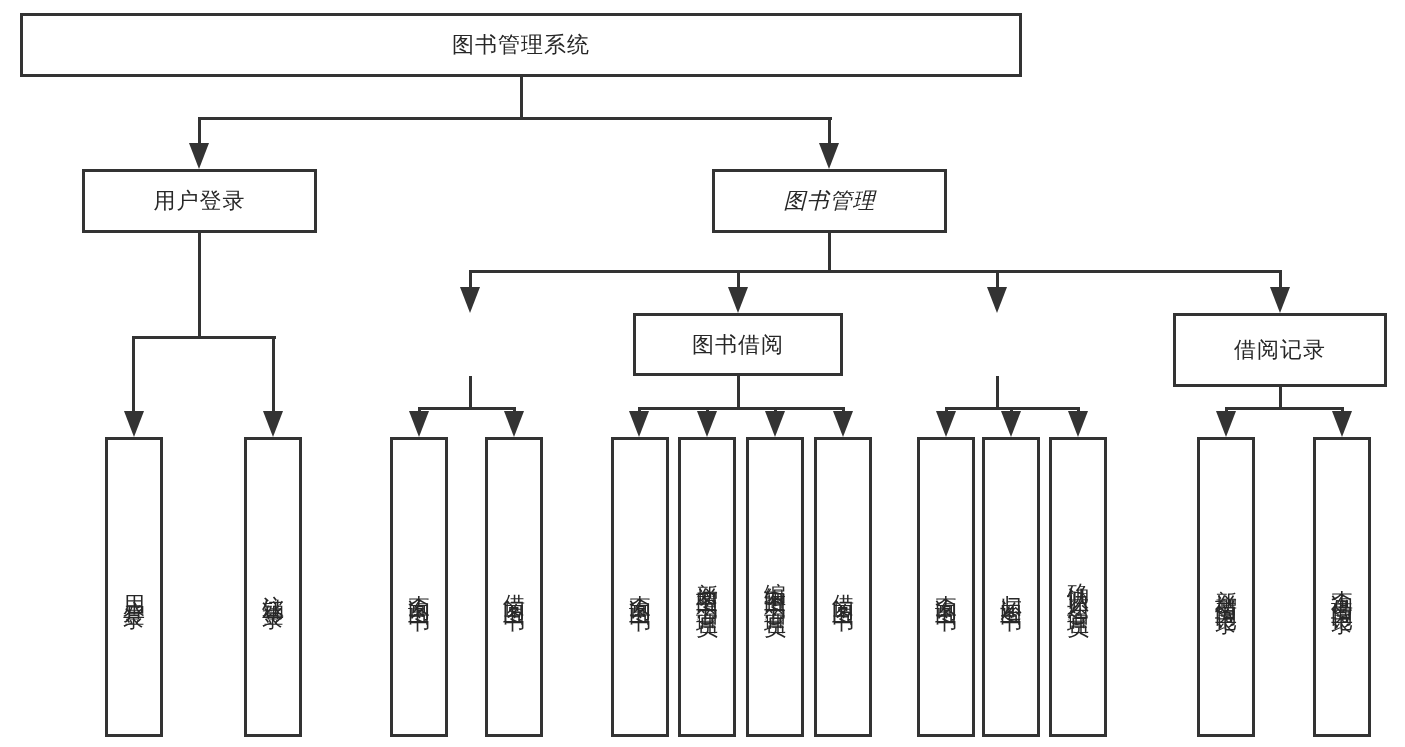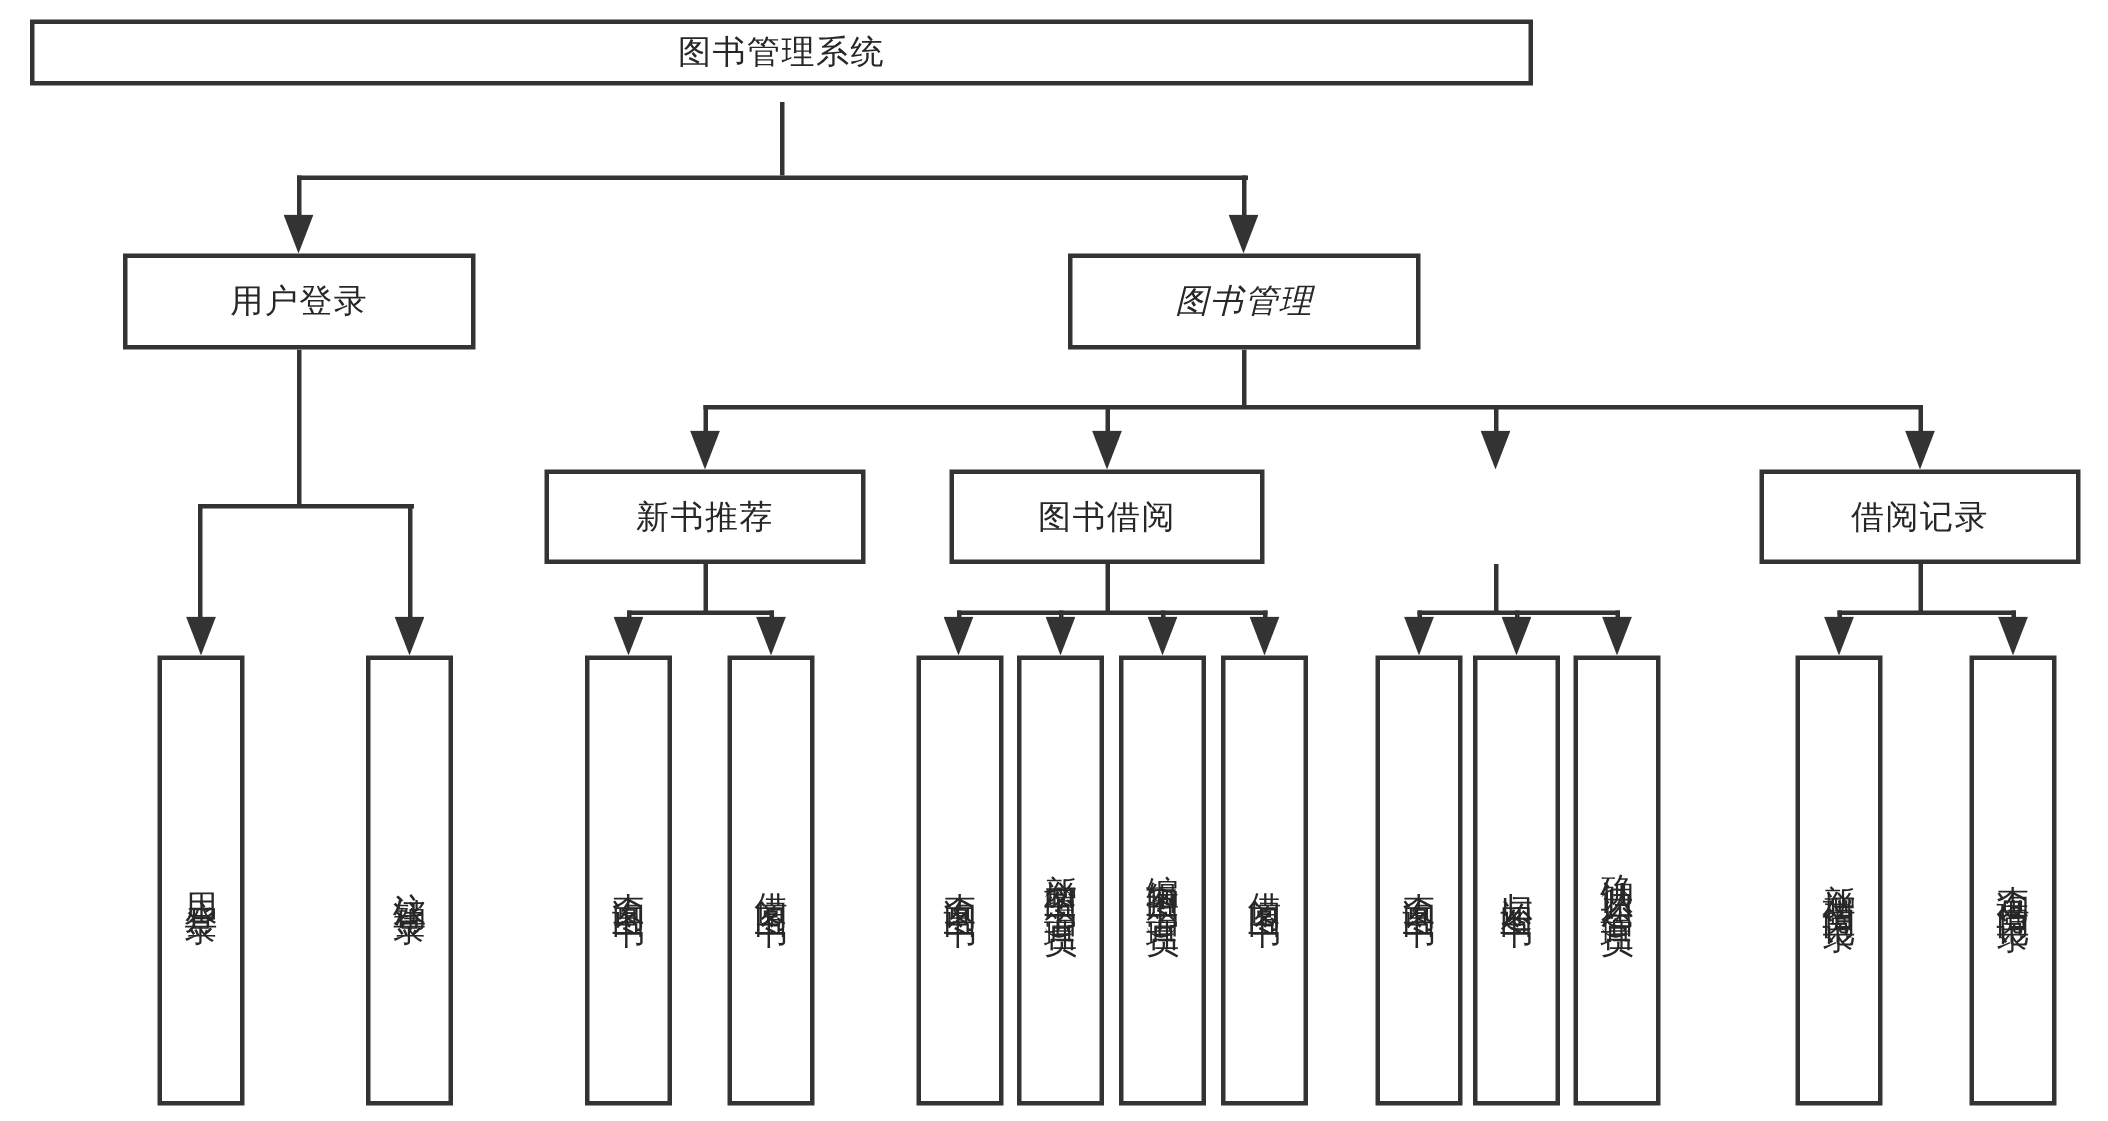--- a/index.html
+++ b/index.html
@@ -53,21 +53,21 @@
     letter-spacing:1px;
     z-index:3;
     white-space:nowrap;
   }
 </style>
 </head>
 <body>
 
 <div class="diagram">
 
-  <div class="box" style="left:20px;top:13px;width:1002px;height:44px;">图书管理系统</div>
+  <div class="box" style="left:20px;top:13px;width:1002px;height:64px;">图书管理系统</div>
 
   <div class="vline" style="left:520px;top:68px;height:49px;"></div>
   <div class="hline" style="left:198px;top:117px;width:634px;"></div>
   <div class="vline" style="left:198px;top:117px;height:30px;"></div>
   <div class="arrow" style="left:189px;top:143px;"></div>
   <div class="vline" style="left:828px;top:117px;height:30px;"></div>
   <div class="arrow" style="left:819px;top:143px;"></div>
 
   <div class="box" style="left:82px;top:169px;width:235px;height:64px;">用户登录</div>
   <div class="box" style="left:712px;top:169px;width:235px;height:64px;font-style:italic;">图书管理</div>
@@ -83,23 +83,22 @@
   <div class="hline" style="left:469px;top:270px;width:813px;"></div>
   <div class="vline" style="left:469px;top:270px;height:20px;"></div>
   <div class="arrow" style="left:460px;top:287px;"></div>
   <div class="vline" style="left:737px;top:270px;height:20px;"></div>
   <div class="arrow" style="left:728px;top:287px;"></div>
   <div class="vline" style="left:996px;top:270px;height:20px;"></div>
   <div class="arrow" style="left:987px;top:287px;"></div>
   <div class="vline" style="left:1279px;top:270px;height:20px;"></div>
   <div class="arrow" style="left:1270px;top:287px;"></div>
 
-  <div class="box" style="left:363px;top:313px;width:214px;height:63px;">新书推荐</div>
   <div class="box" style="left:633px;top:313px;width:210px;height:63px;">图书借阅</div>
-  <div class="box" style="left:1173px;top:313px;width:214px;height:63px;">借阅记录</div>
+  <div class="box" style="left:1173px;top:313px;width:214px;height:74px;">借阅记录</div>
 
   <div class="vline" style="left:469px;top:376px;height:34px;"></div>
   <div class="hline" style="left:418px;top:407px;width:98px;"></div>
   <div class="vline" style="left:418px;top:407px;height:8px;"></div>
   <div class="arrow" style="left:409px;top:411px;"></div>
   <div class="vline" style="left:513px;top:407px;height:8px;"></div>
   <div class="arrow" style="left:504px;top:411px;"></div>
 
   <div class="vline" style="left:737px;top:376px;height:34px;"></div>
   <div class="hline" style="left:638px;top:407px;width:207px;"></div>

